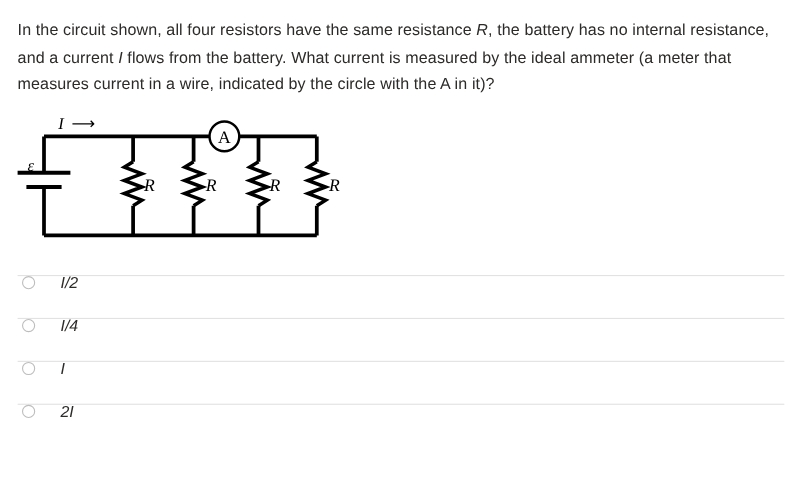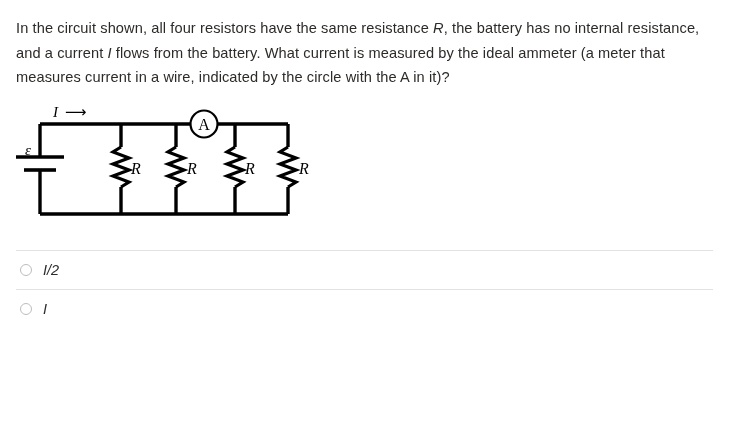--- a/index.html
+++ b/index.html
@@ -51,21 +51,22 @@
     left: 0;
     top: 250px;
     width: 729px;
   }
   .option-row {
     position: relative;
     height: 38px;
     border-top: 1px solid #e2e2e2;
     margin: 0 16px;
     display: flex;
-    align-items: center;
+    align-items: flex-start;
+    gap: 12px;
   }
   .radio {
     width: 12px;
     height: 12px;
     border: 1px solid #bdbdbd;
     border-radius: 50%;
     background: #fff;
     flex: 0 0 auto;
     margin-left: 4px;
     box-sizing: border-box;
@@ -131,15 +132,23 @@
   </svg>
 </div>
 
 <div class="options" id="options-list">
     <div class="option-row">
       <span class="radio"></span>
       <span class="option-label">I/2</span>
     </div>
     <div class="option-row">
       <span class="radio"></span>
+      <span class="option-label">I/4</span>
+    </div>
+    <div class="option-row">
+      <span class="radio"></span>
       <span class="option-label">I</span>
+    </div>
+    <div class="option-row">
+      <span class="radio"></span>
+      <span class="option-label">2I</span>
     </div>
   </div>
 
 </body></html>

